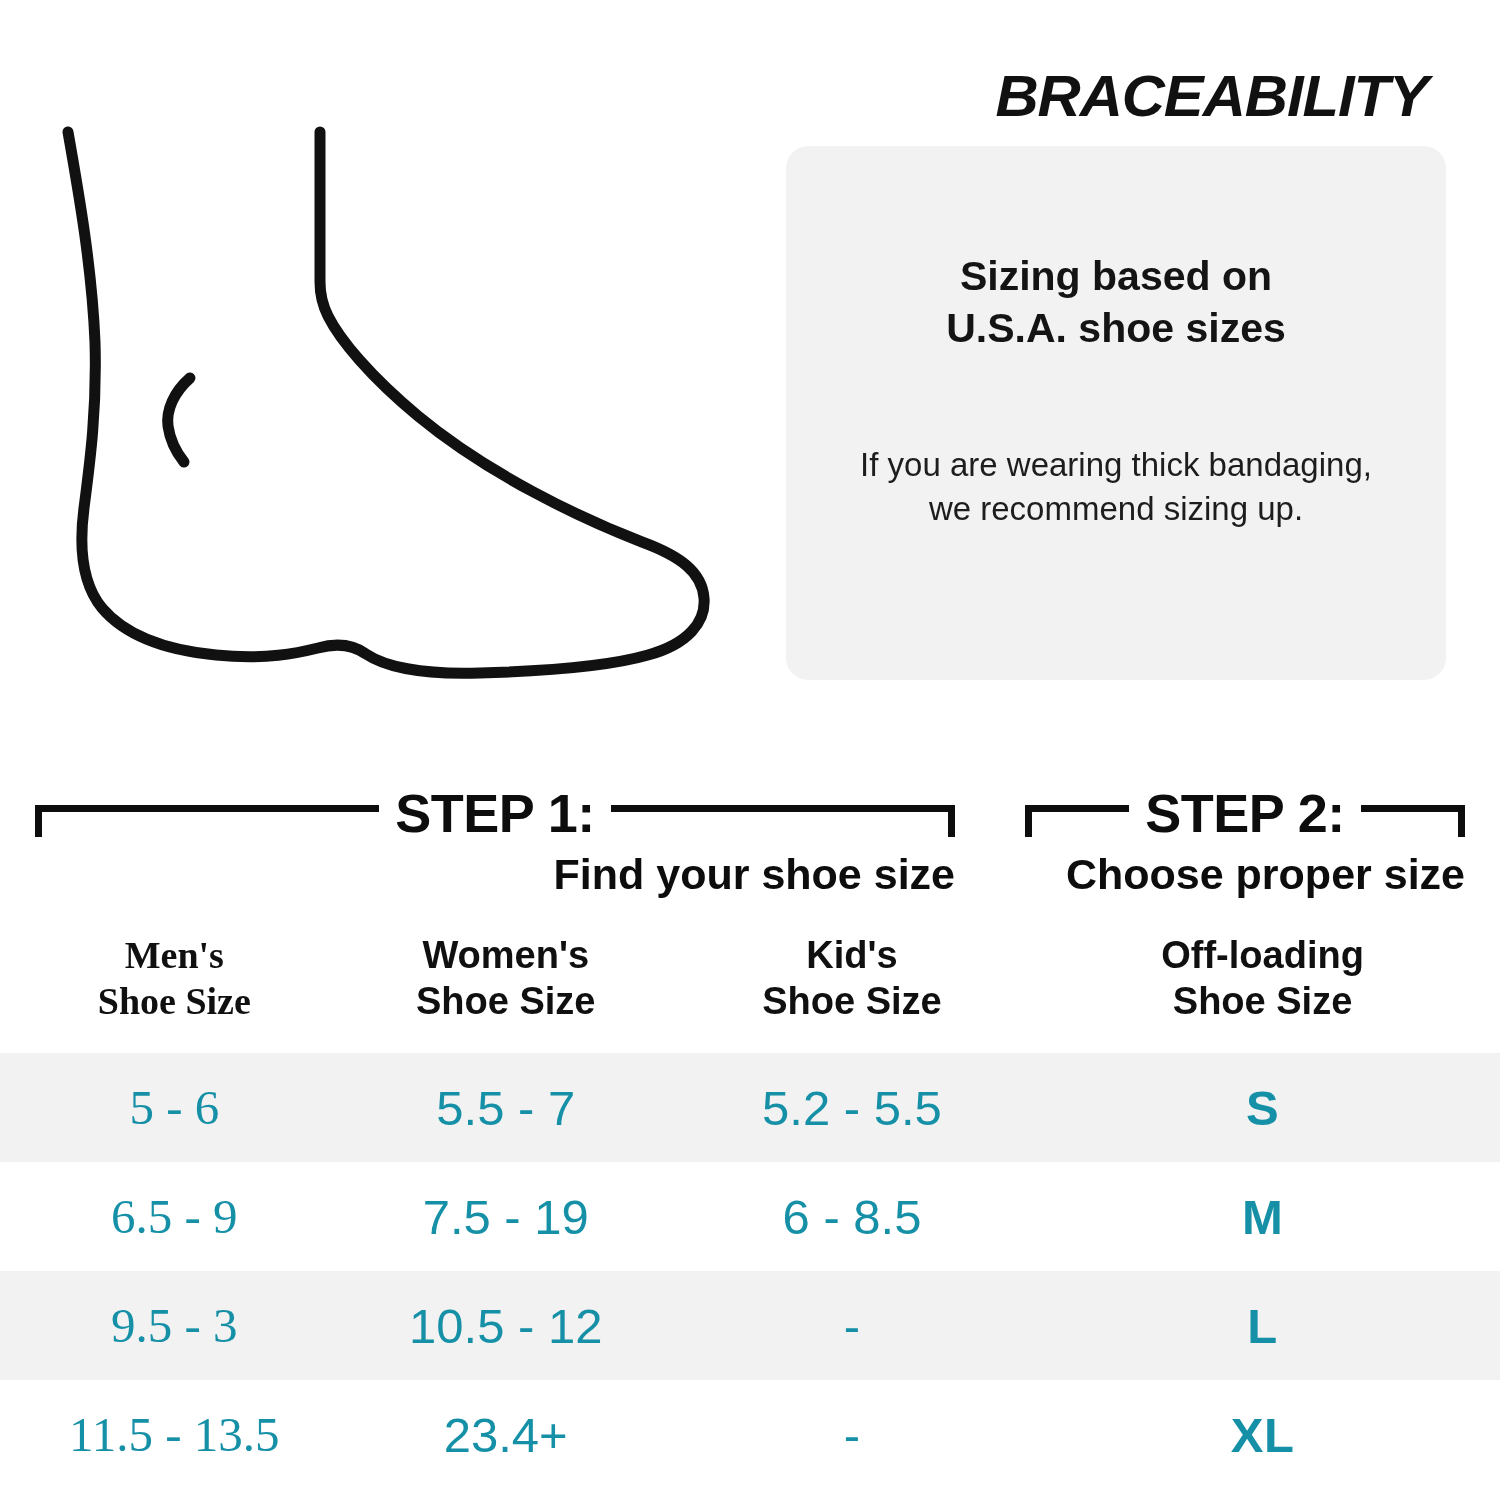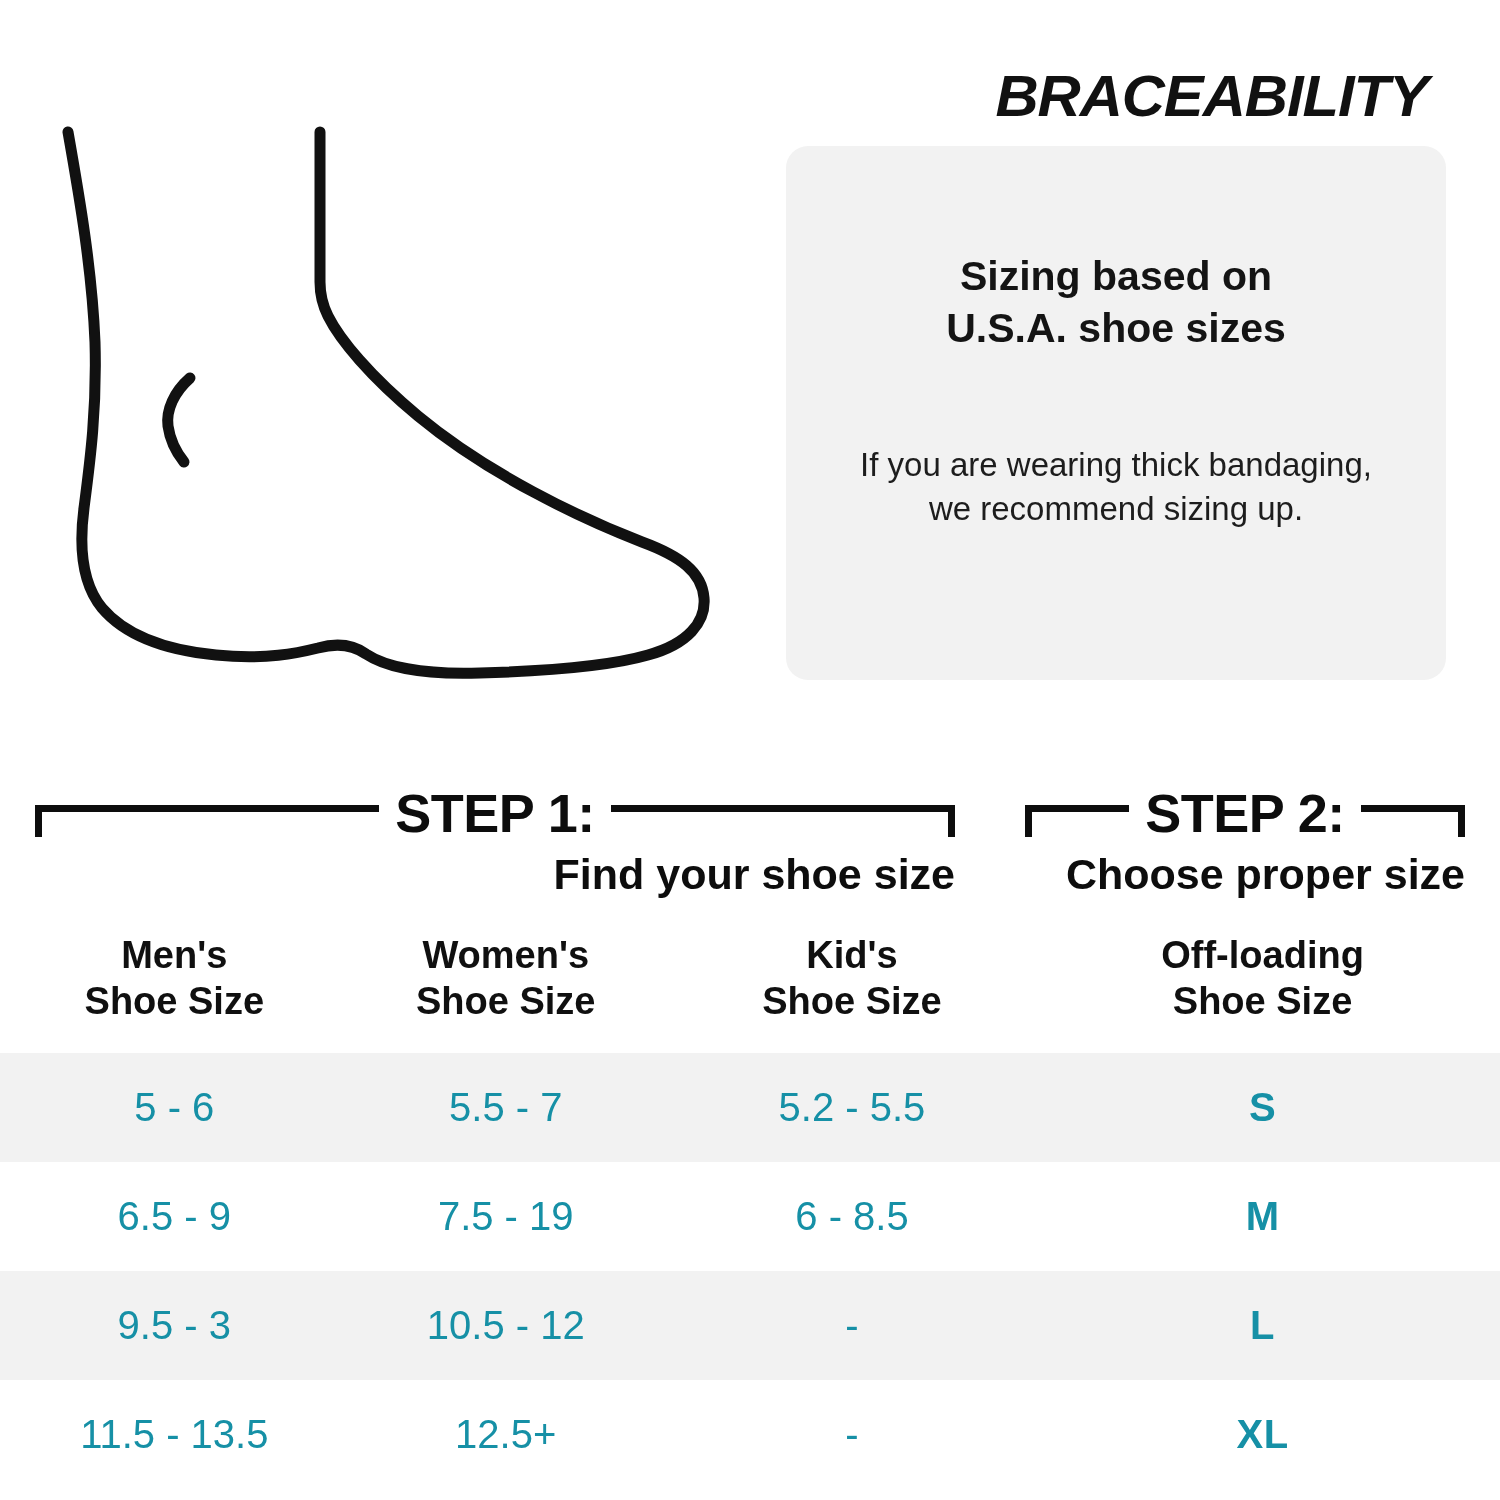--- a/index.html
+++ b/index.html
@@ -155,33 +155,33 @@
     white-space: pre-line;
   }
   .row {
     display: flex;
     align-items: center;
     height: 109px;
   }
   .row.alt { background: #f2f2f2; }
   .row.plain { background: #ffffff; }
   .td {
-    font-size: 40px;
+    font-size: 49px;
     font-weight: 400;
     color: #1690a6;
     text-align: center;
     white-space: nowrap;
   }
   .td.size-code {
     font-weight: 700;
     letter-spacing: 0.5px;
   }
 
   
-  .c1 { width: 320px; margin-left: 16px; }
+  .c1 { width: 320px; margin-left: 16px; font-family: Liberation Serif, serif; }
   .c2 { width: 350px; }
   .c3 { width: 350px; }
   .c4 { width: 480px; }
 </style>
 </head>
 <body>
 
 <div class="page">
 
   <div class="logo">BRACEABILITY</div>
@@ -270,20 +270,20 @@
 
     <div class="row alt">
       <div class="td c1">9.5 - 3</div>
       <div class="td c2">10.5 - 12</div>
       <div class="td c3">-</div>
       <div class="td c4 size-code">L</div>
     </div>
 
     <div class="row plain">
       <div class="td c1">11.5 - 13.5</div>
-      <div class="td c2">12.5+</div>
+      <div class="td c2">23.4+</div>
       <div class="td c3">-</div>
       <div class="td c4 size-code">XL</div>
     </div>
 
   </div>
 
 </div>
 
 </body></html>

